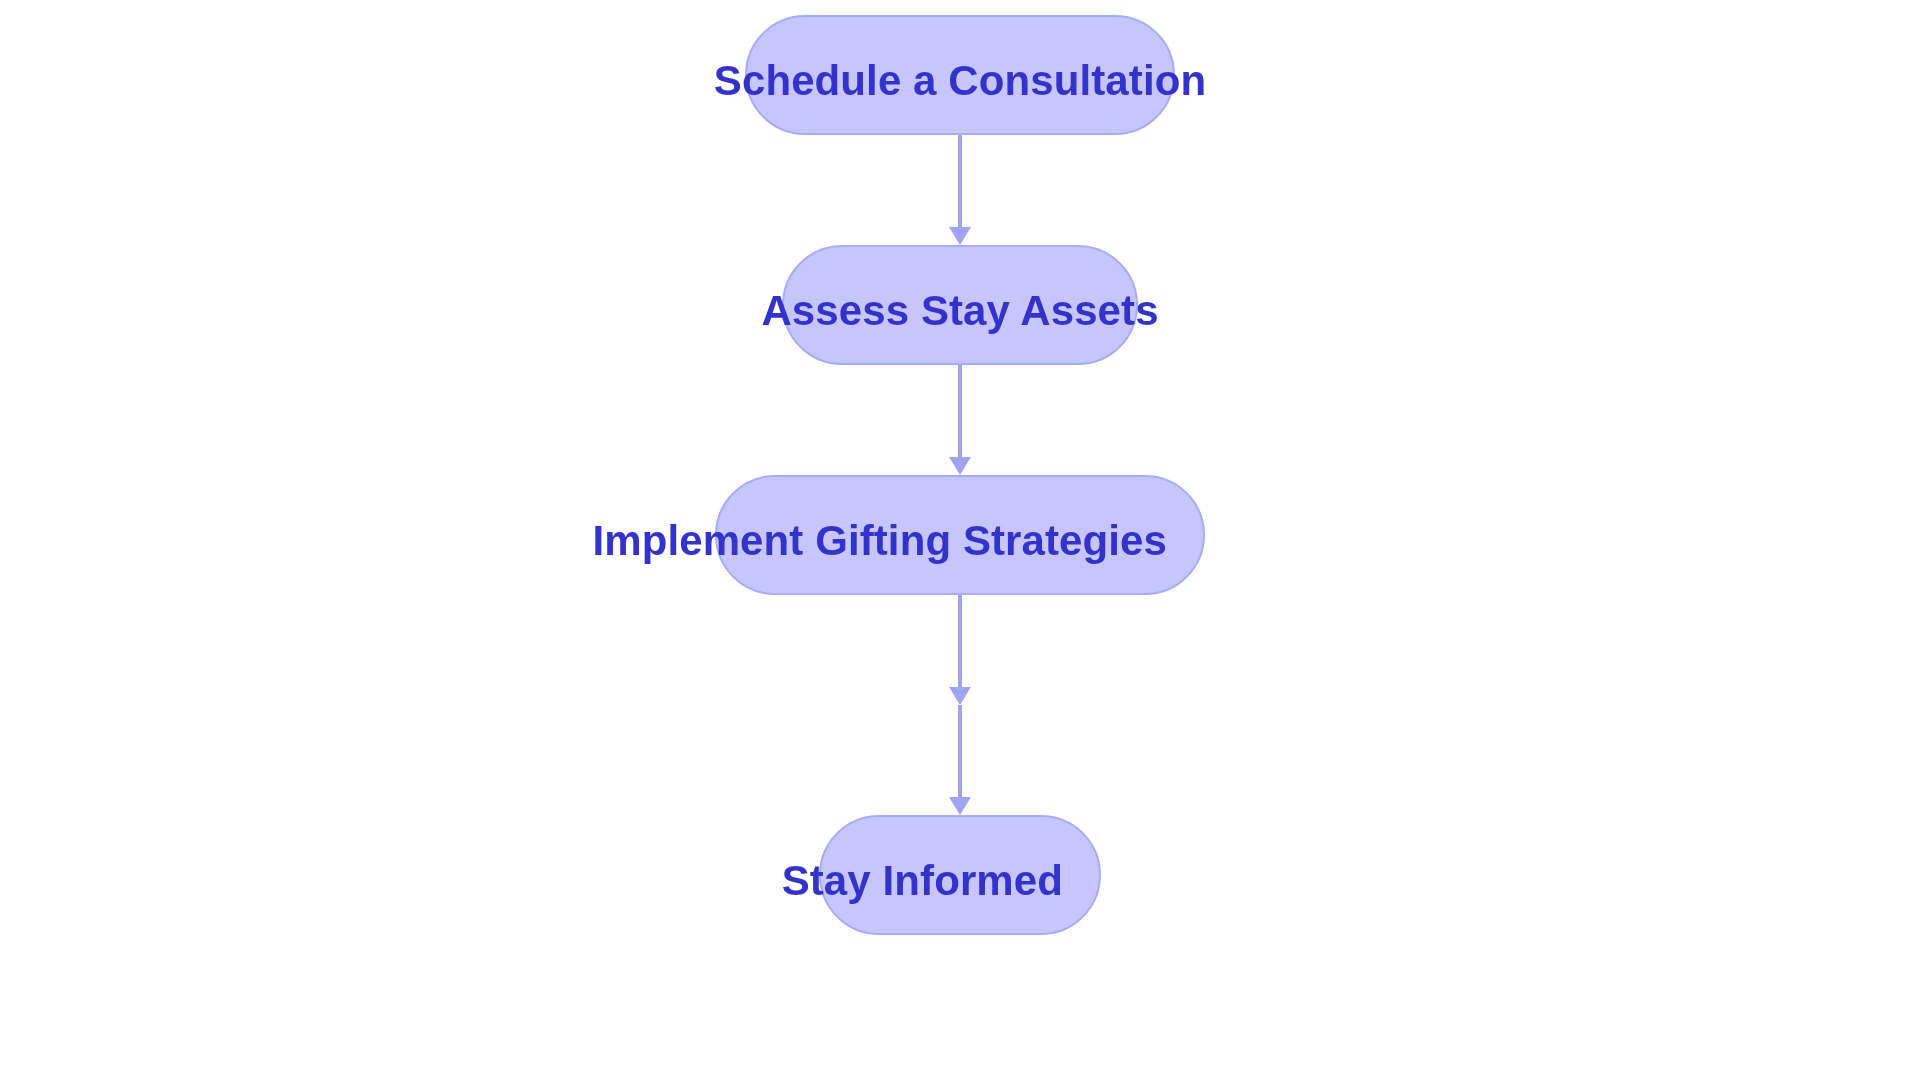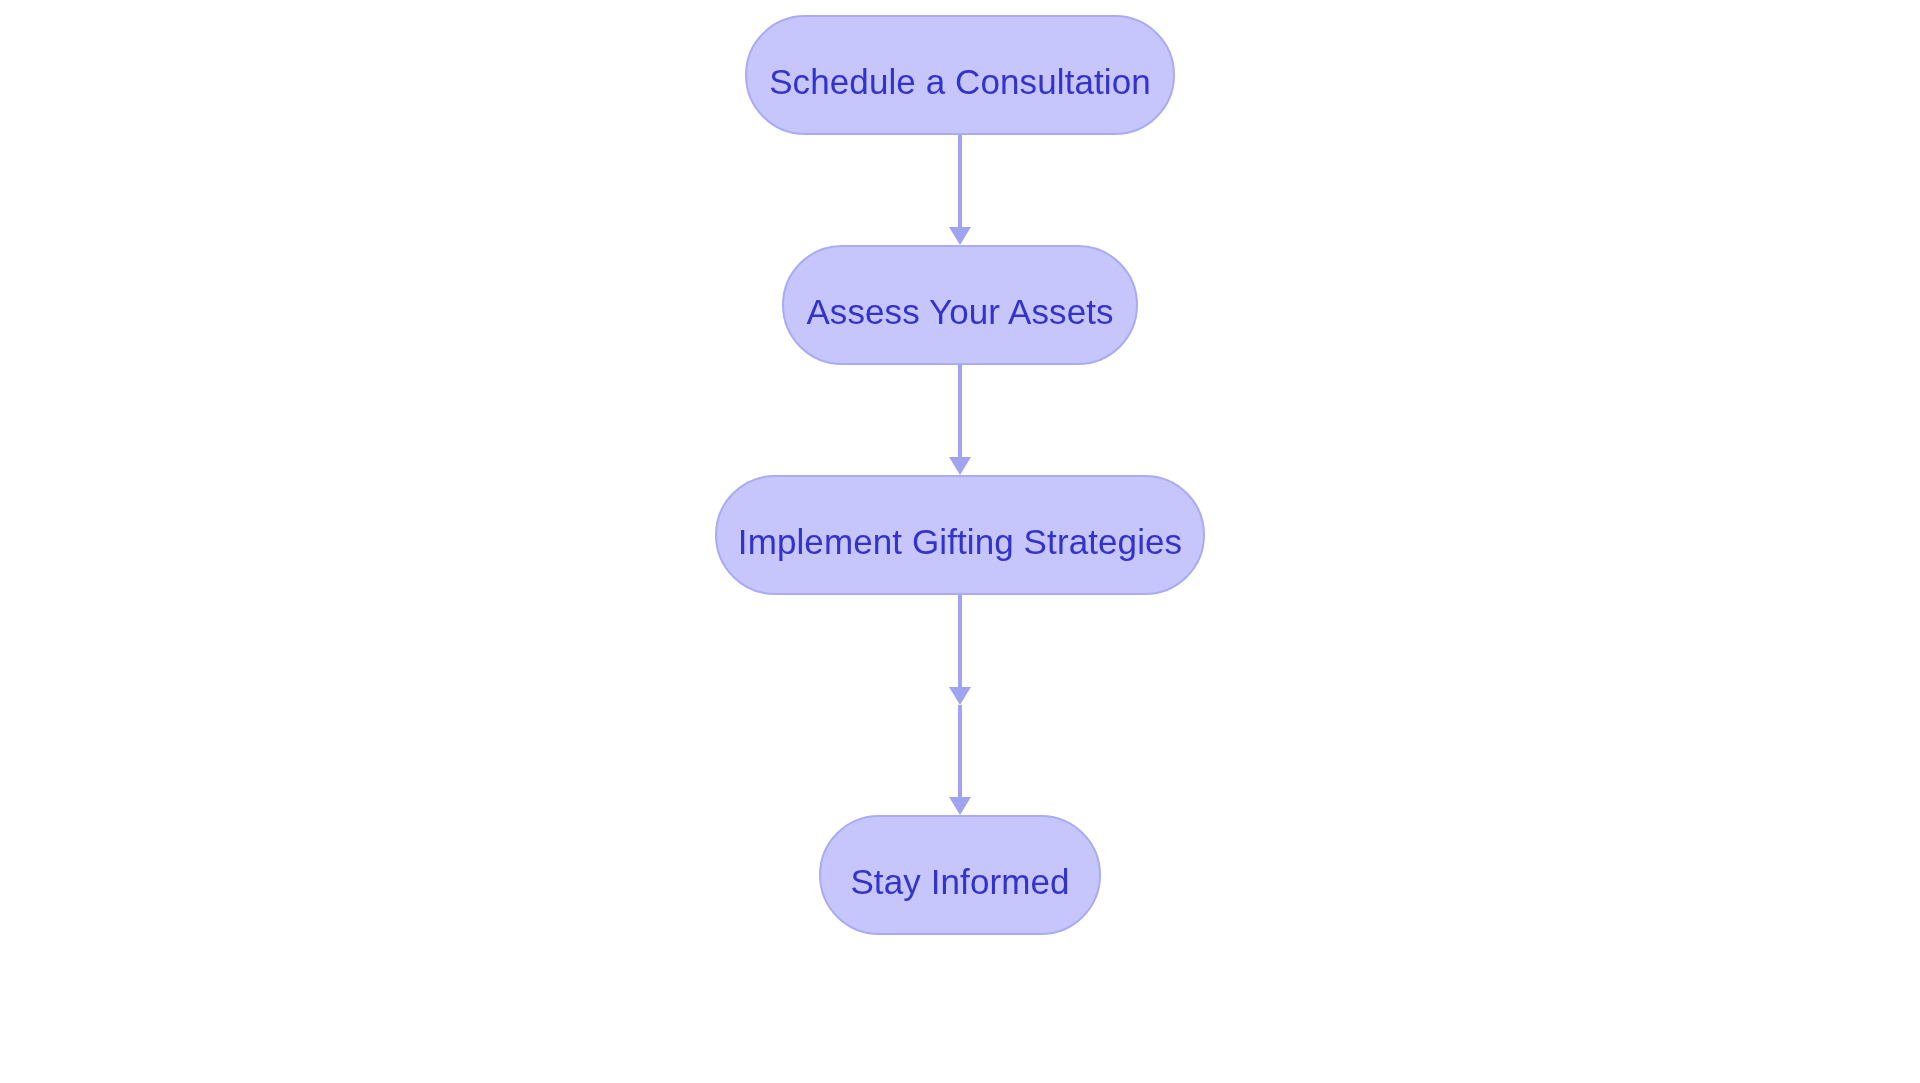--- a/index.html
+++ b/index.html
@@ -44,36 +44,36 @@
     border: 2px solid #a9abf5;
     border-radius: 60px;
     display: flex;
     align-items: center;
     justify-content: center;
     flex: 0 0 auto;
   }
 
   .node-label {
     font-family: "Liberation Sans", sans-serif;
-    font-size: 35px;
-    font-weight: 400;
+    font-size: 42px;
+    font-weight: 700;
     color: #3333cc;
     line-height: 1;
     white-space: nowrap;
     letter-spacing: 0.1px;
     padding: 0 36px;
     margin-top: 12px;
   }
 
   
   .node-w-1 { width: 430px; }
   .node-w-2 { width: 356px; }
-  .node-w-3 { width: 490px; }
+  .node-w-3 { width: 490px; justify-content: flex-end; }
   .node-w-4 { width: 380px; }
-  .node-w-5 { width: 282px; }
+  .node-w-5 { width: 282px; justify-content: flex-end; }
 
   
   .connector {
     position: relative;
     width: 24px;
     height: 110px;
     flex: 0 0 auto;
     display: block;
   }
   .connector svg {
@@ -94,21 +94,21 @@
     </div>
 
     <div class="connector">
       <svg viewBox="0 0 24 110" xmlns="http://www.w3.org/2000/svg" aria-hidden="true">
         <line x1="12" y1="0" x2="12" y2="92" stroke="#9fa3f0" stroke-width="4"></line>
         <polygon points="1,92 23,92 12,110" fill="#9fa3f0"></polygon>
       </svg>
     </div>
 
     <div class="node node-w-2">
-      <span class="node-label">Assess Your Assets</span>
+      <span class="node-label">Assess Stay Assets</span>
     </div>
 
     <div class="connector">
       <svg viewBox="0 0 24 110" xmlns="http://www.w3.org/2000/svg" aria-hidden="true">
         <line x1="12" y1="0" x2="12" y2="92" stroke="#9fa3f0" stroke-width="4"></line>
         <polygon points="1,92 23,92 12,110" fill="#9fa3f0"></polygon>
       </svg>
     </div>
 
     <div class="node node-w-3">

